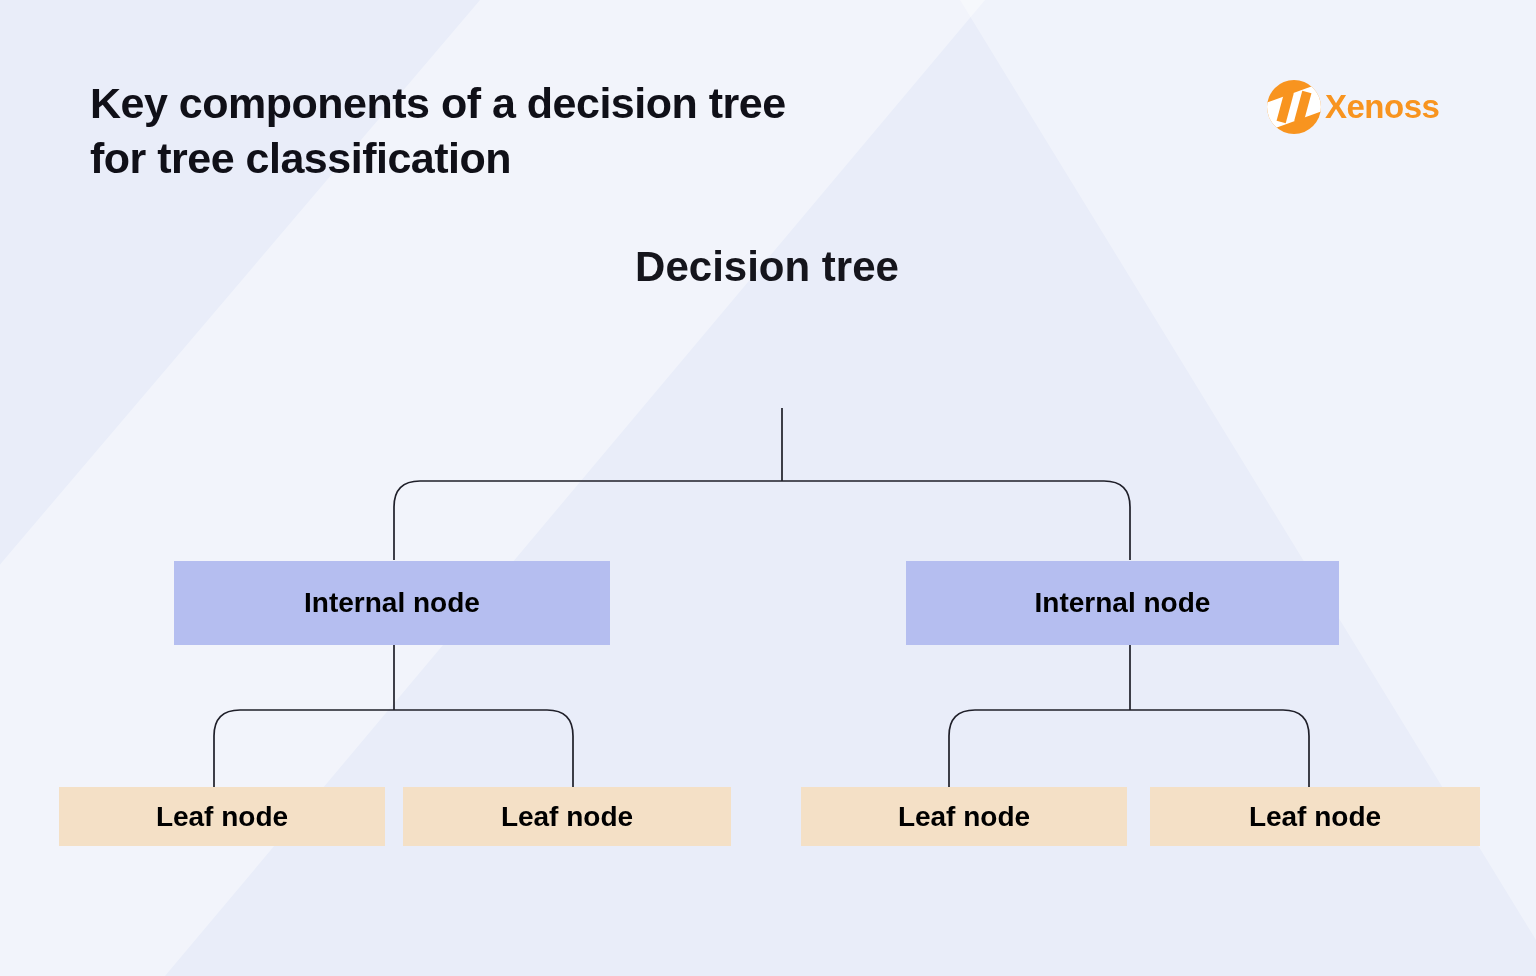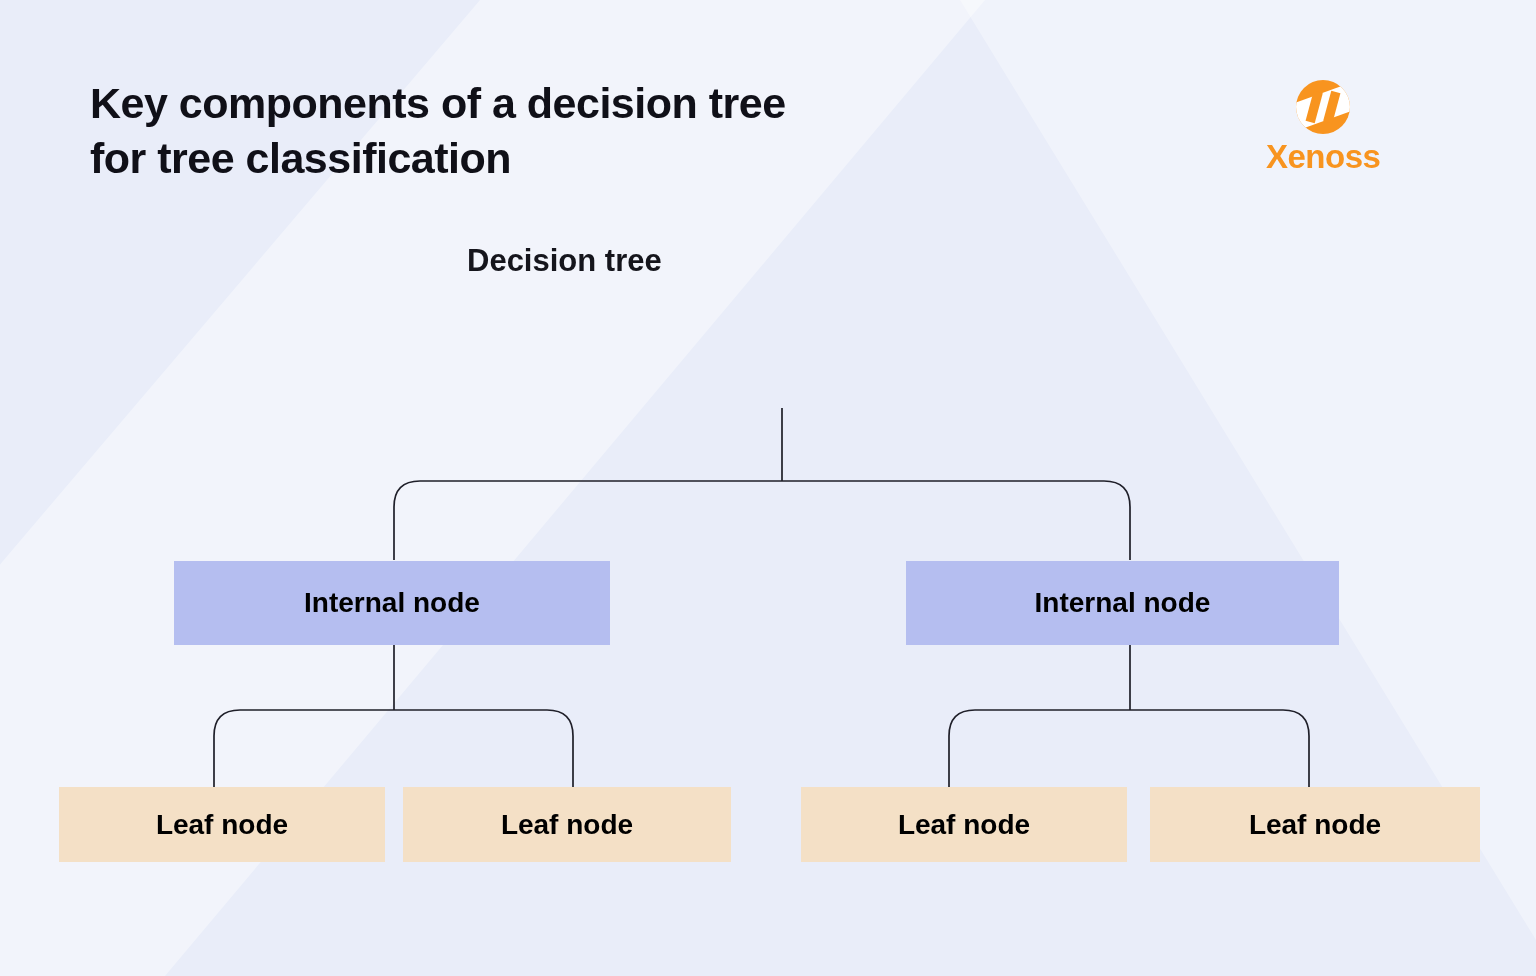--- a/index.html
+++ b/index.html
@@ -36,46 +36,46 @@
   }
 
   .page-title{
     position:absolute;left:90px;top:76px;
     font-size:43px;line-height:55px;font-weight:700;
     letter-spacing:-0.5px;color:var(--text-dark);
   }
 
   .logo{
     position:absolute;left:1266px;top:79px;
-    display:flex;align-items:center;gap:3px;flex-direction:column;
+    display:flex;align-items:center;gap:3px;
   }
   .logo-text{
     font-size:33px;font-weight:700;color:var(--logo-orange);
     letter-spacing:-0.5px;
   }
 
   .tree-heading{
     position:absolute;left:467px;top:243px;width:600px;
-    font-size:31px;font-weight:700;color:#15151C;
+    text-align:center;font-size:42px;font-weight:700;color:#15151C;
   }
 
   .node{
     position:absolute;
     display:flex;align-items:center;justify-content:center;
     font-size:28px;color:#000000;font-weight:bold;
   }
   .node.root{
     left:488px;top:328px;width:558px;height:80px;
     background:var(--accent-orange);
     color:#ffffff;font-weight:700;font-size:29px;
   }
   .node.internal{background:var(--node-purple);}
   .node.internal.left {left:174px;top:561px;width:436px;height:84px;}
   .node.internal.right{left:906px;top:561px;width:433px;height:84px;}
-  .node.leaf{background:var(--node-beige);top:787px;height:75px;}
+  .node.leaf{background:var(--node-beige);top:787px;height:59px;}
   .node.leaf.l1{left:59px;  width:326px;}
   .node.leaf.l2{left:403px; width:328px;}
   .node.leaf.l3{left:801px; width:326px;}
   .node.leaf.l4{left:1150px;width:330px;}
 
   svg.connectors{position:absolute;left:0;top:0;pointer-events:none;}
 </style>
 </head>
 <body>
 

